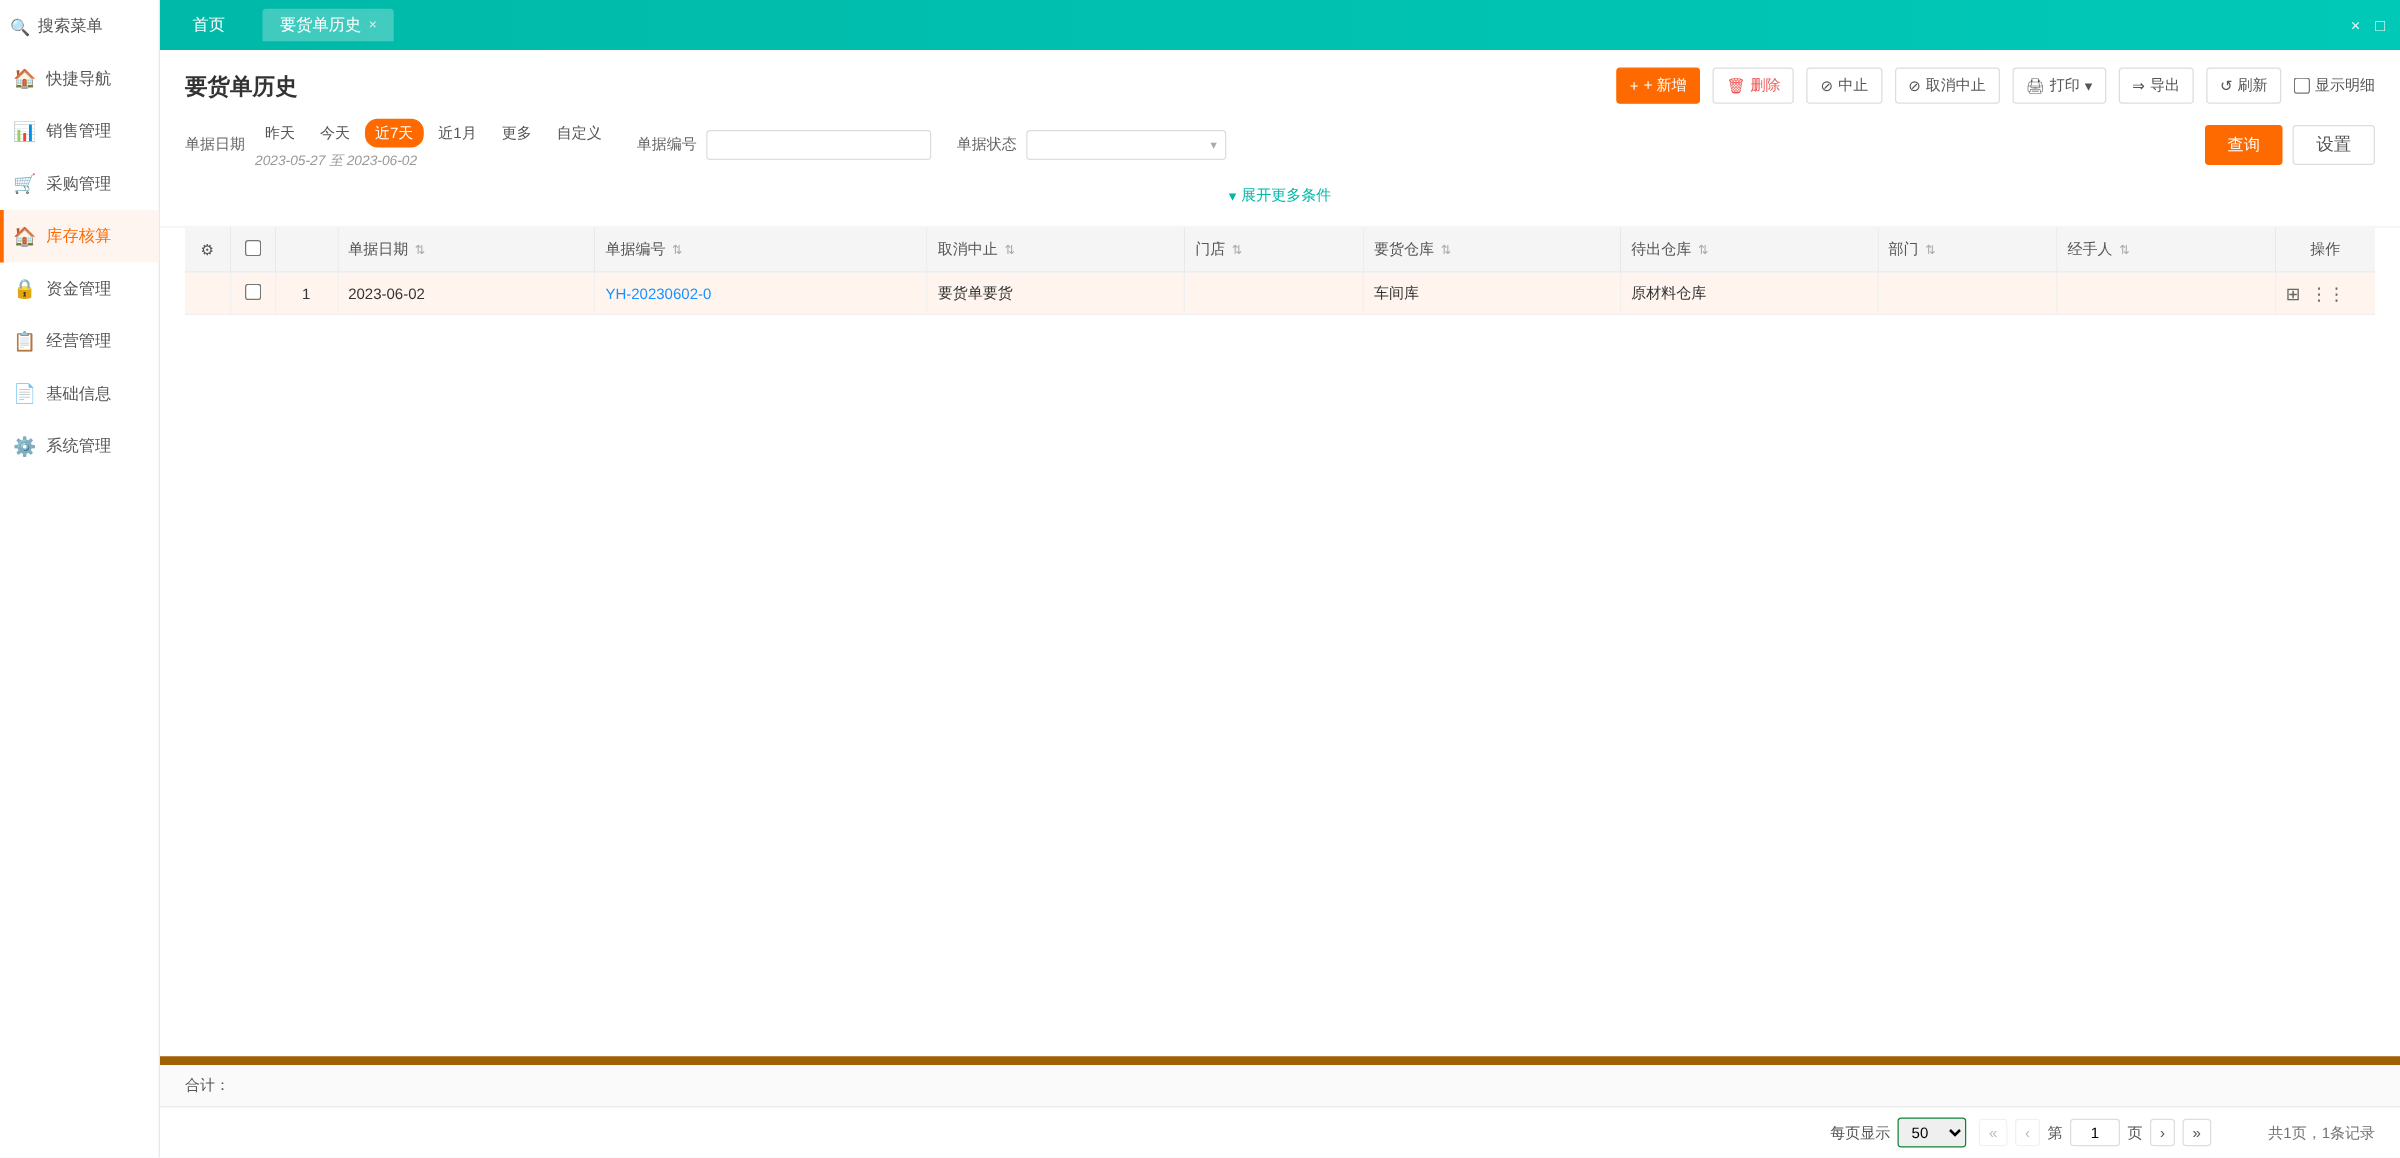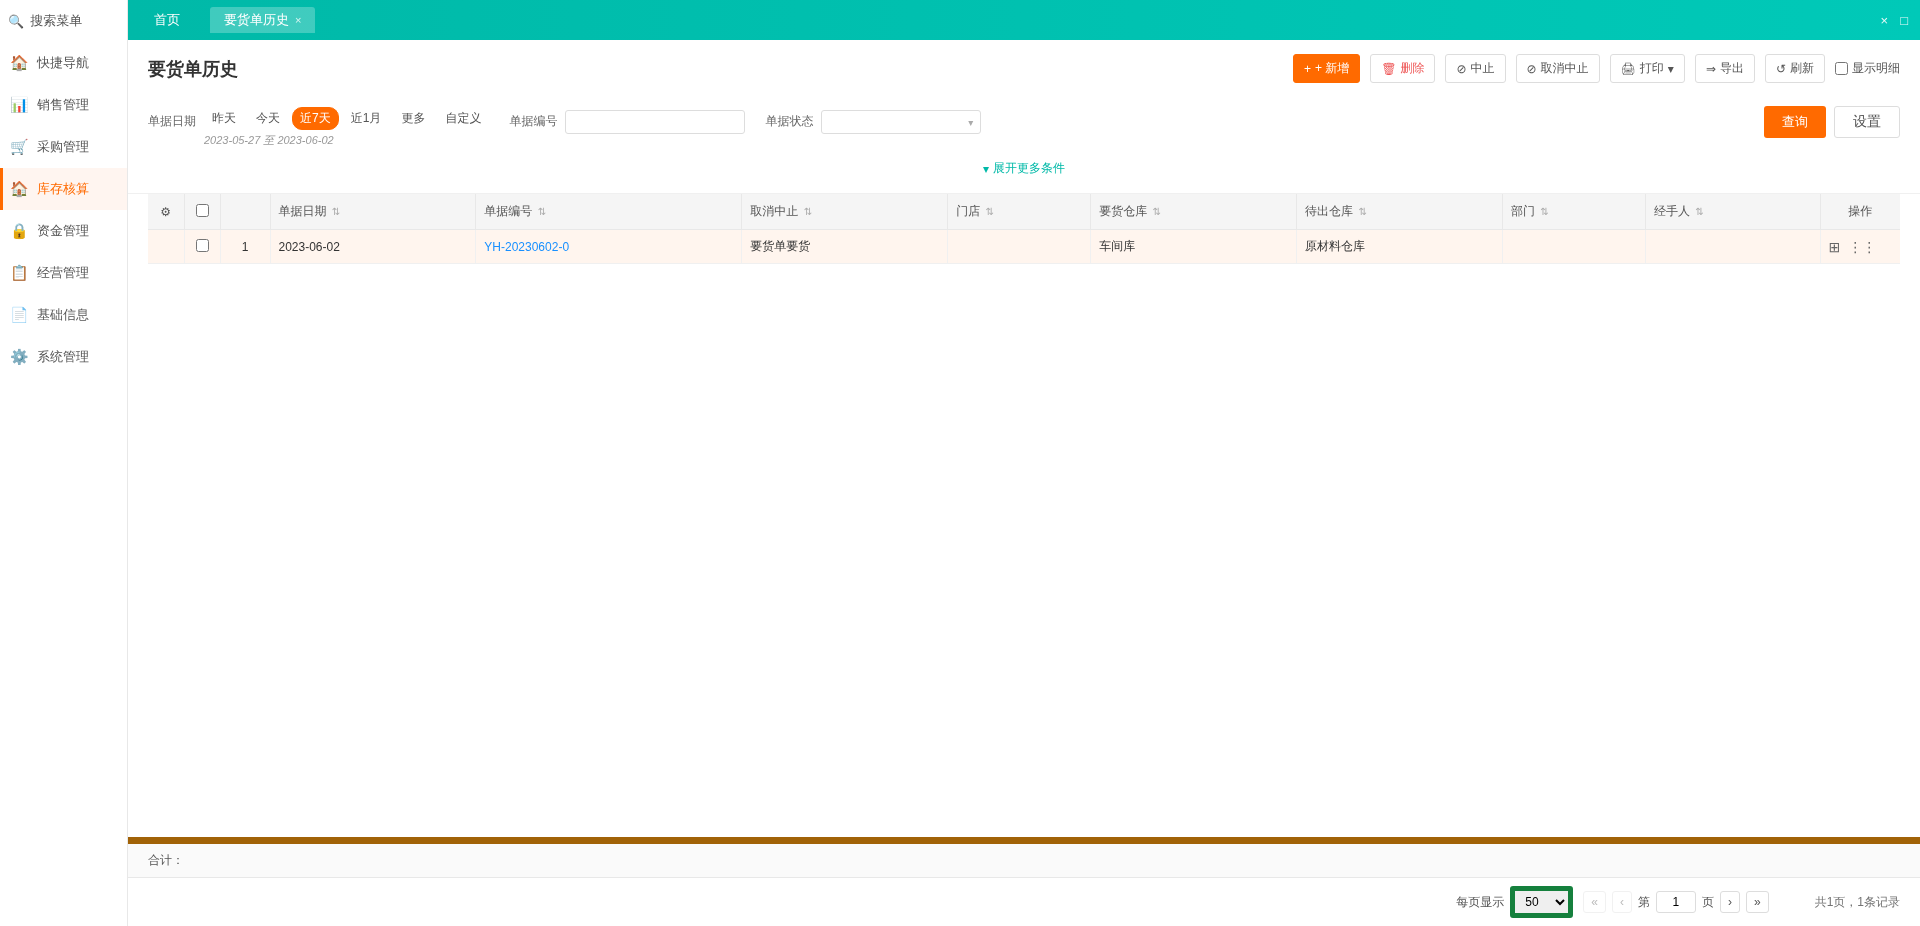--- a/index.html
+++ b/index.html
@@ -117,21 +117,21 @@
       padding: 12px 20px;
       border-bottom: 1px solid #f0f0f0;
       flex-shrink: 0;
     }
     .filter-row { display: flex; align-items: center; gap: 20px; flex-wrap: wrap; }
     .filter-item { display: flex; align-items: center; gap: 8px; }
     .filter-label { color: #666; font-size: 12px; white-space: nowrap; }
     .date-shortcuts { display: flex; align-items: center; gap: 4px; }
     .date-btn {
       padding: 2px 7px; border-radius: 10px; font-size: 12px; cursor: pointer;
-      border: 1px solid transparent; color: #555; margin-top: 12px;
+      border: 1px solid transparent; color: #555;
     }
     .date-btn.active { background: #ff6a00; color: #fff; border-color: #ff6a00; }
     .date-range { font-size: 11px; color: #999; margin-top: 3px; font-style: italic; }
     .filter-input {
       border: 1px solid #ddd; border-radius: 3px; padding: 4px 8px;
       font-size: 12px; width: 180px; outline: none; color: #333;
     }
     .filter-select-wrap {
       position: relative; display: flex; align-items: center;
     }
@@ -200,21 +200,21 @@
       align-items: center;
       justify-content: flex-end;
       gap: 10px;
       background: #fff;
       flex-shrink: 0;
       font-size: 12px;
       color: #555;
     }
     .page-size-wrap { display: flex; align-items: center; gap: 6px; }
     .page-size-select {
-      border: 5px solid #15803d; border-radius: 3px; padding: 3px 6px;
+      border: 1px solid #15803d; border-radius: 3px; padding: 3px 6px;
       font-size: 12px; outline: none; cursor: pointer;
     }
     .pagination { display: flex; align-items: center; gap: 6px; }
     .page-btn {
       padding: 3px 7px; border: 1px solid #ddd; border-radius: 3px;
       cursor: pointer; background: #fff; color: #555; font-size: 12px;
     }
     .page-btn:disabled { opacity: 0.4; cursor: default; }
     .page-input {
       border: 1px solid #ddd; border-radius: 3px; padding: 3px 6px;

